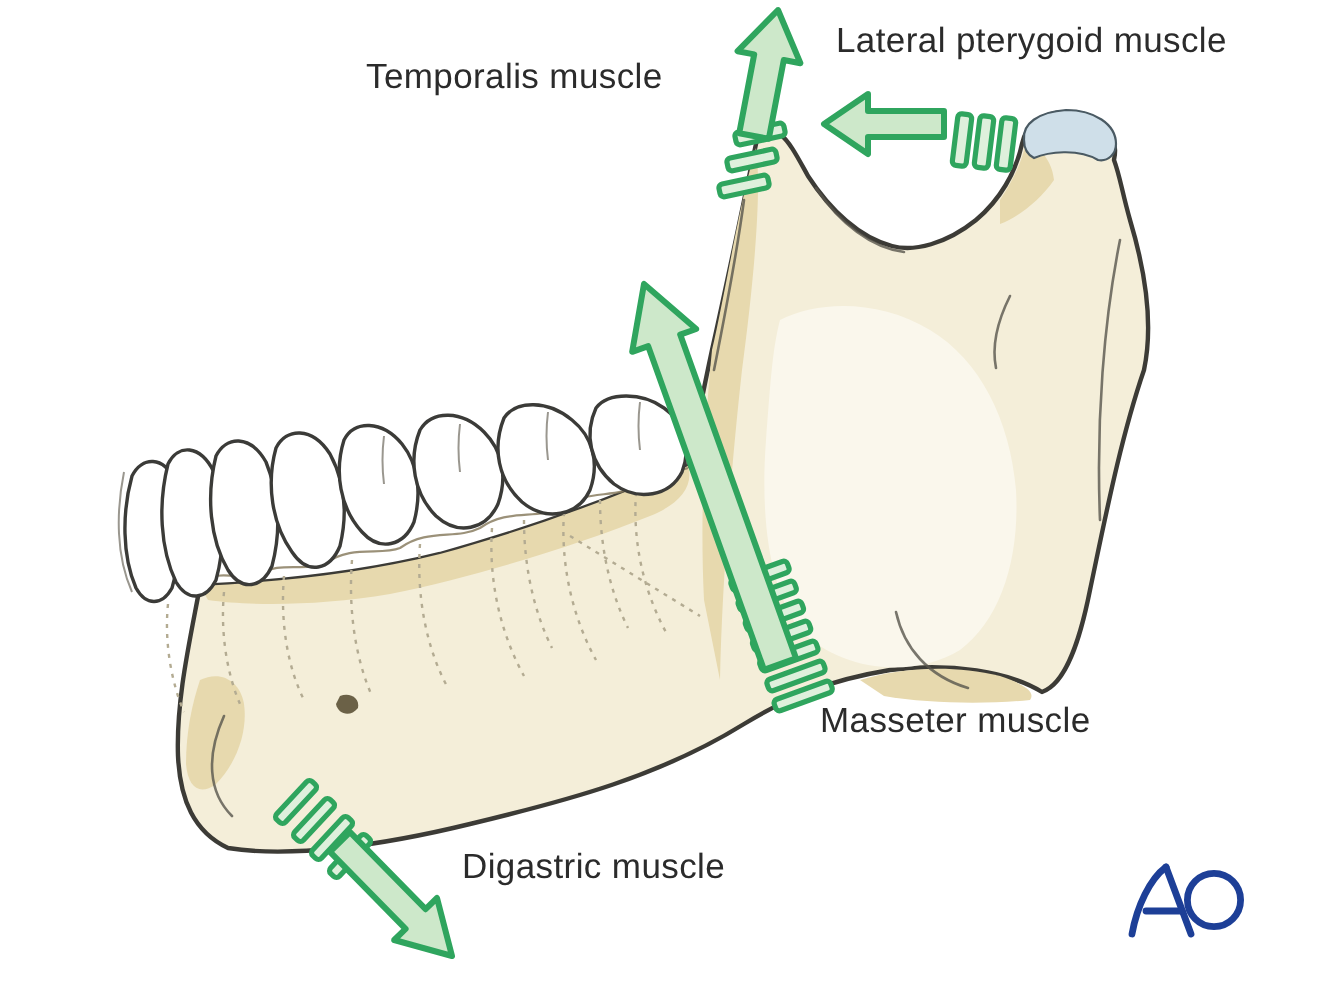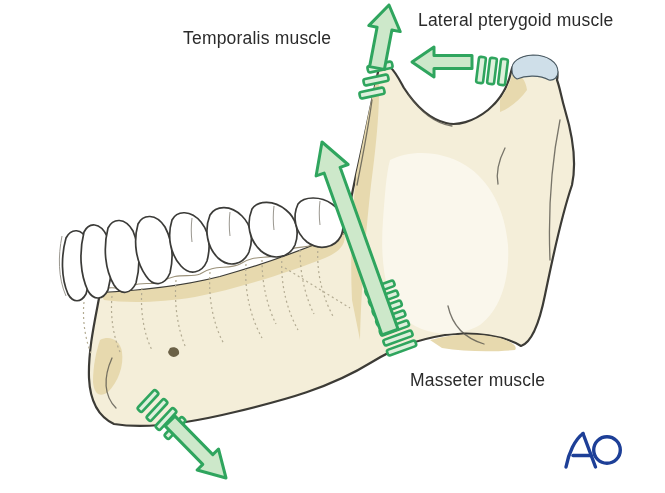--- a/index.html
+++ b/index.html
@@ -13,21 +13,21 @@
     position:relative; width:622px; height:493px; background:var(--background);
     font-family:"Liberation Sans", sans-serif; overflow:hidden;
   }
   .stage svg{position:absolute; left:0; top:0;}
   .lbl{
     position:absolute; font-size:17.5px; line-height:1.15;
     color:var(--label-text); white-space:nowrap; letter-spacing:.2px;
   }
   #lbl-lateral  {left:418px; top:10px;}
   #lbl-temporalis{left:183px; top:28px;}
-  #lbl-masseter {left:410px; top:370px;}
+  #lbl-masseter {left:410px; top:350px;}
   #lbl-digastric{left:231px; top:423px;}
   .bone-main{fill:var(--bone-fill); stroke:var(--bone-outline); stroke-width:2.2; stroke-linejoin:round;}
   .shade{fill:var(--bone-shade); stroke:none;}
   .hilite{fill:var(--bone-highlight); stroke:none;}
   .inner-line{fill:none; stroke:#57554c; stroke-width:1.3; opacity:.8; stroke-linecap:round;}
   .cap{fill:var(--condyle-cap); stroke:#4a5a63; stroke-width:1.1;}
   .tooth{fill:var(--tooth-fill); stroke:#3b3b38; stroke-width:1.7; stroke-linejoin:round;}
   .groove{fill:none; stroke:#9a978f; stroke-width:1;}
   .gum{fill:none; stroke:#8a7e61; stroke-width:1.1; opacity:.85;}
   .root{fill:none; stroke:#b3ab92; stroke-width:1.2; stroke-dasharray:2 3;}
@@ -172,20 +172,21 @@
       <rect class="hatch" x="-13" y="-3" width="26" height="6" rx="2" transform="translate(166,419) rotate(-47)"></rect>
       <rect class="hatch" x="-13" y="-3" width="26" height="6" rx="2" transform="translate(175,428) rotate(-47)"></rect>
     </g>
     <path class="arrow" d="
       M 175,416.1 L 212.8,454.6 L 218.5,449 L 226,478 L 197.1,470 L 202.8,464.4 L 165,425.9 Z"></path>
   </svg>
 
   <div class="lbl" id="lbl-lateral">Lateral pterygoid muscle</div>
   <div class="lbl" id="lbl-temporalis">Temporalis muscle</div>
   <div class="lbl" id="lbl-masseter">Masseter muscle</div>
+  <div class="lbl" id="lbl-digastric">Digastric muscle</div>
 
   <svg id="ao-logo" width="60" height="40" viewBox="0 0 60 40" role="img" aria-label="AO">
     <path d="M 3,37 C 5.5,23 12,9.5 20,3.5"></path>
     <path d="M 20,3.5 L 32.5,37"></path>
     <path d="M 10,25.5 L 28,25.5"></path>
     <circle cx="44" cy="20" r="13.3"></circle>
   </svg>
 </div>
 
 </body></html>

